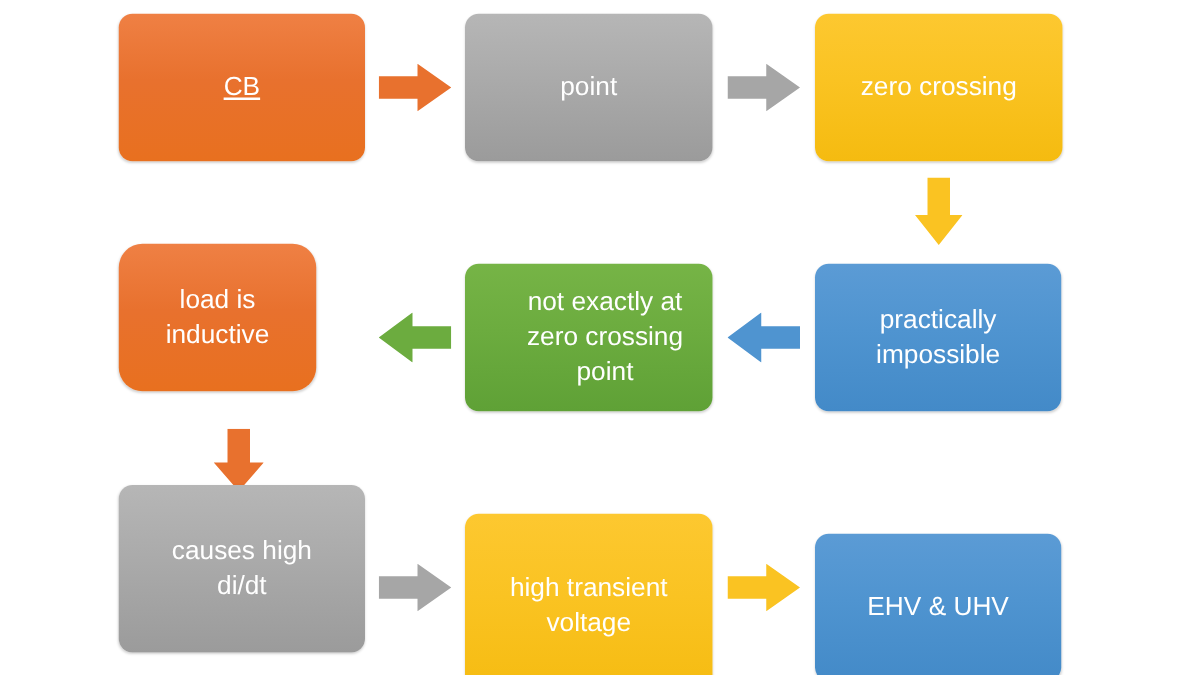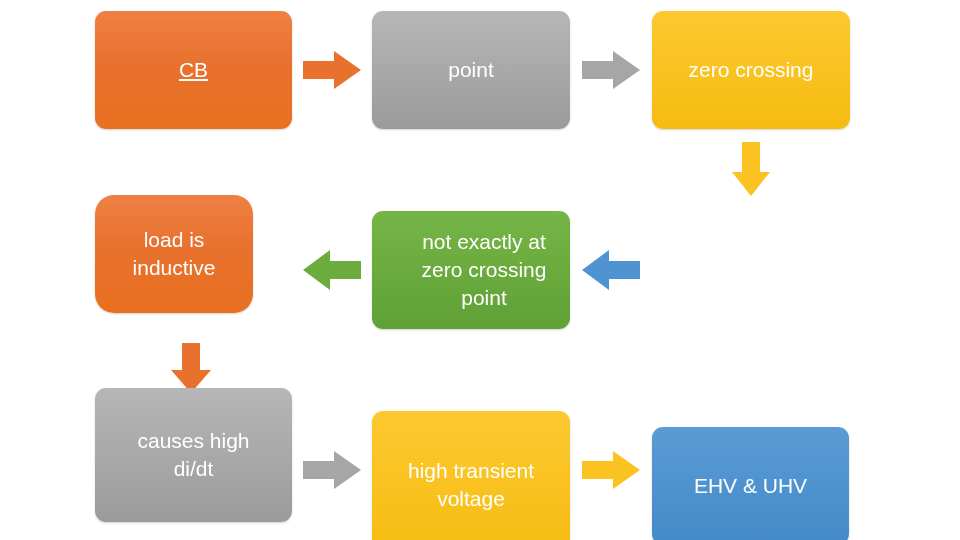--- a/index.html
+++ b/index.html
@@ -121,20 +121,24 @@
 zero crossing
 point</span>
   </div>
 
   <div class="arrow a-r2-32">
     <svg viewBox="0 0 58 40" preserveAspectRatio="none" aria-hidden="true">
       <polygon points="58,11 27,11 27,0 0,20 27,40 27,29 58,29" fill="#4f94d0"></polygon>
     </svg>
   </div>
 
+  <div class="node r2c3 fill-blue">
+    <span class="node-label">practically
+impossible</span>
+  </div>
 
   <div class="arrow a-c1-23">
     <svg viewBox="0 0 40 50" preserveAspectRatio="none" aria-hidden="true">
       <polygon points="11,0 29,0 29,27 40,27 20,50 0,27 11,27" fill="#e8712e"></polygon>
     </svg>
   </div>
 
   <div class="node r3c1 fill-gray">
     <span class="node-label">causes high
 di/dt</span>

